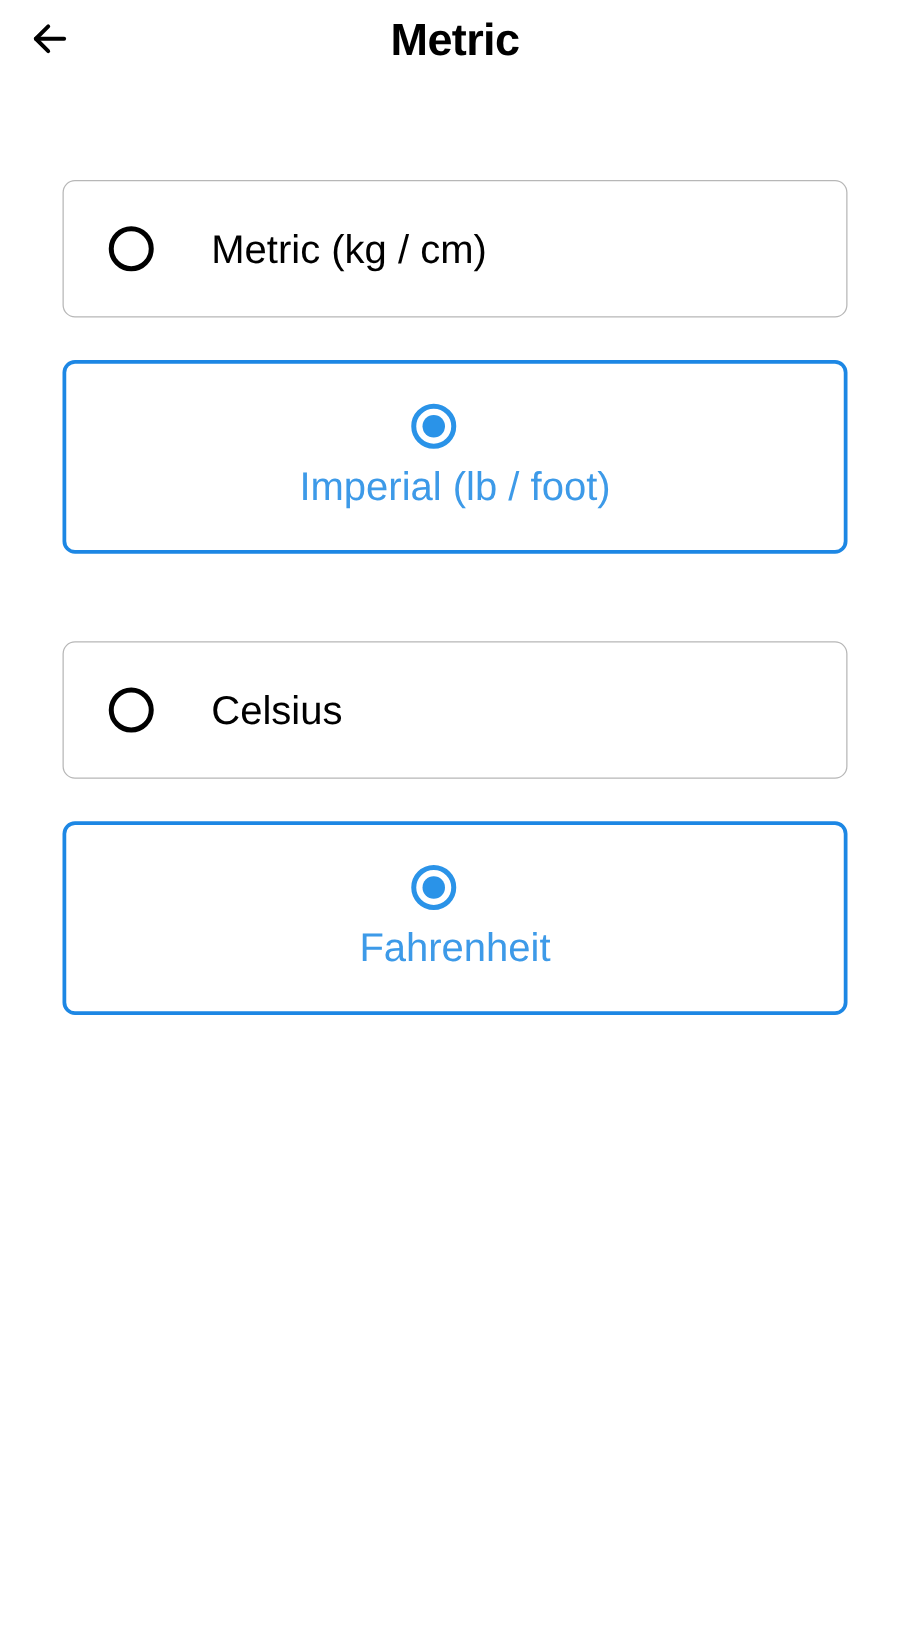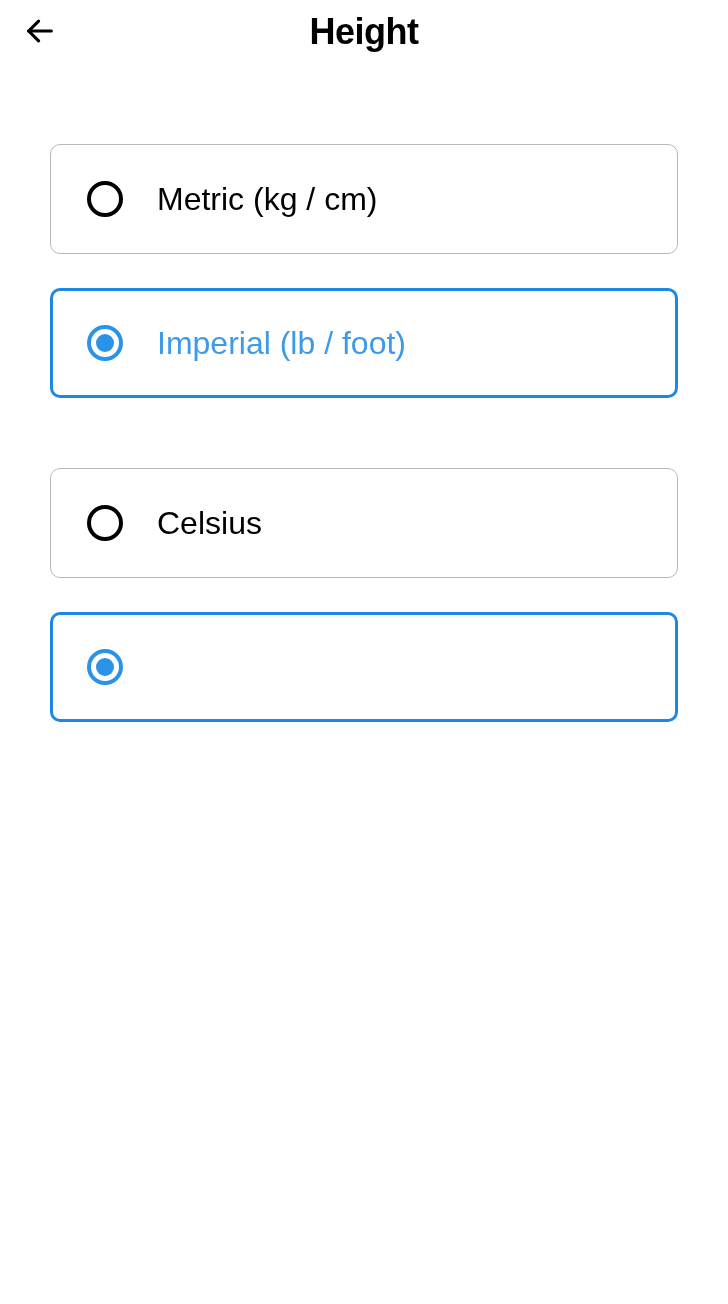--- a/index.html
+++ b/index.html
@@ -51,24 +51,26 @@
     .option-group { margin-bottom: 70px; }
     .option {
       display: flex;
       align-items: center;
       border: 1px solid #b7b7b7;
       border-radius: 10px;
       padding: 34px 36px;
       margin-bottom: 34px;
       cursor: pointer;
       min-height: 110px;
+      gap: 12px;
     }
     .option.selected {
       border: 3px solid #1d87e4;
       padding: 32px 34px;
+      flex-direction: column;
     }
     .radio {
       width: 36px;
       height: 36px;
       border: 4px solid #000;
       border-radius: 50%;
       margin-right: 34px;
       flex-shrink: 0;
       position: relative;
     }
@@ -100,21 +102,21 @@
 
 <div class="header">
   <button class="back-btn">
     <span>
       <svg viewBox="0 0 24 24" fill="none" stroke="#000" stroke-width="2.2" stroke-linecap="round" stroke-linejoin="round">
         <line x1="20" y1="12" x2="4" y2="12"></line>
         <polyline points="11 5 4 12 11 19"></polyline>
       </svg>
     </span>
   </button>
-  <h1 class="title">Height</h1>
+  <h1 class="title">Metric</h1>
 </div>
 
 <div class="content">
 
   <div class="option-group">
 
     <div class="option">
       <span class="radio"></span>
       <span class="option-label">Metric (kg / cm)</span>
     </div>
@@ -127,16 +129,17 @@
 
   <div class="option-group">
 
     <div class="option">
       <span class="radio"></span>
       <span class="option-label">Celsius</span>
     </div>
 
     <div class="option selected">
       <span class="radio"></span>
+      <span class="option-label">Fahrenheit</span>
     </div>
   </div>
 
 </div>
 
 </body></html>

